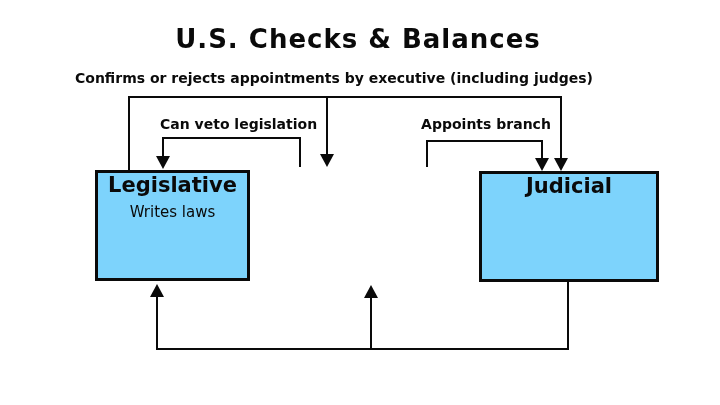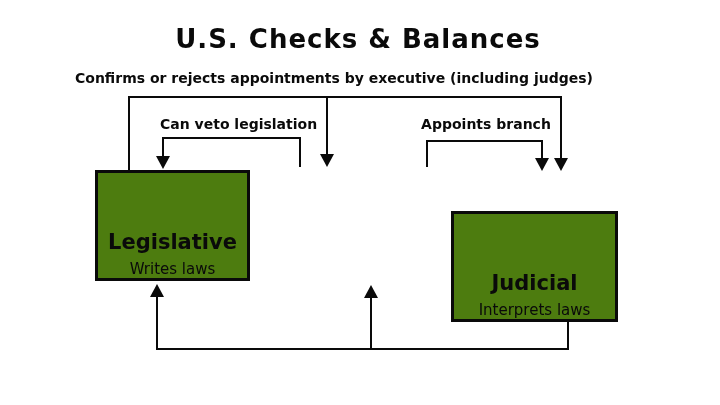--- a/index.html
+++ b/index.html
@@ -37,30 +37,30 @@
   }
   .lbl-confirms { top: 70px; left: 0; width: 668px; text-align: center; }
   .lbl-veto     { top: 116px; left: 160px; width: 148px; text-align: left; }
   .lbl-appoints { top: 116px; left: 412px; width: 148px; text-align: center; }
   .lbl-declare  { top: 353px; left: 240px; width: 360px; text-align: left; white-space: normal; line-height: 17px; }
 
   .box {
     position: absolute;
     box-sizing: border-box;
     border: 3px solid #0a0a0a;
-    background: #4d7c0f;
+    background: #7dd3fc;
     display: flex;
     flex-direction: column;
     align-items: center;
-    justify-content: flex-end;
+    justify-content: flex-start;
     gap: 6px;
   }
   .box-legislative { left: 95px;  top: 170px; width: 155px; height: 111px; }
   .box-executive   { left: 280px; top: 167px; width: 170px; height: 118px; }
-  .box-judicial    { left: 451px; top: 171px; width: 167px; height: 111px; margin-top: 40px; }
+  .box-judicial    { left: 479px; top: 171px; width: 180px; height: 111px; }
   .box-title { font-size: 21px; font-weight: bold; }
   .box-role  { font-size: 15px; }
 
   .hline, .vline { position: absolute; background: #0a0a0a; }
   .arr-down {
     position: absolute; width: 0; height: 0;
     border-left: 7px solid transparent;
     border-right: 7px solid transparent;
     border-top: 13px solid #0a0a0a;
   }
@@ -107,16 +107,15 @@
   <div class="arr-up" style="left:364px; top:285px;"></div>
 
   <div class="box box-legislative">
     <div class="box-title">Legislative</div>
     <div class="box-role">Writes laws</div>
   </div>
 
 
   <div class="box box-judicial">
     <div class="box-title">Judicial</div>
-    <div class="box-role">Interprets laws</div>
   </div>
 
 </div>
 
 </body></html>

